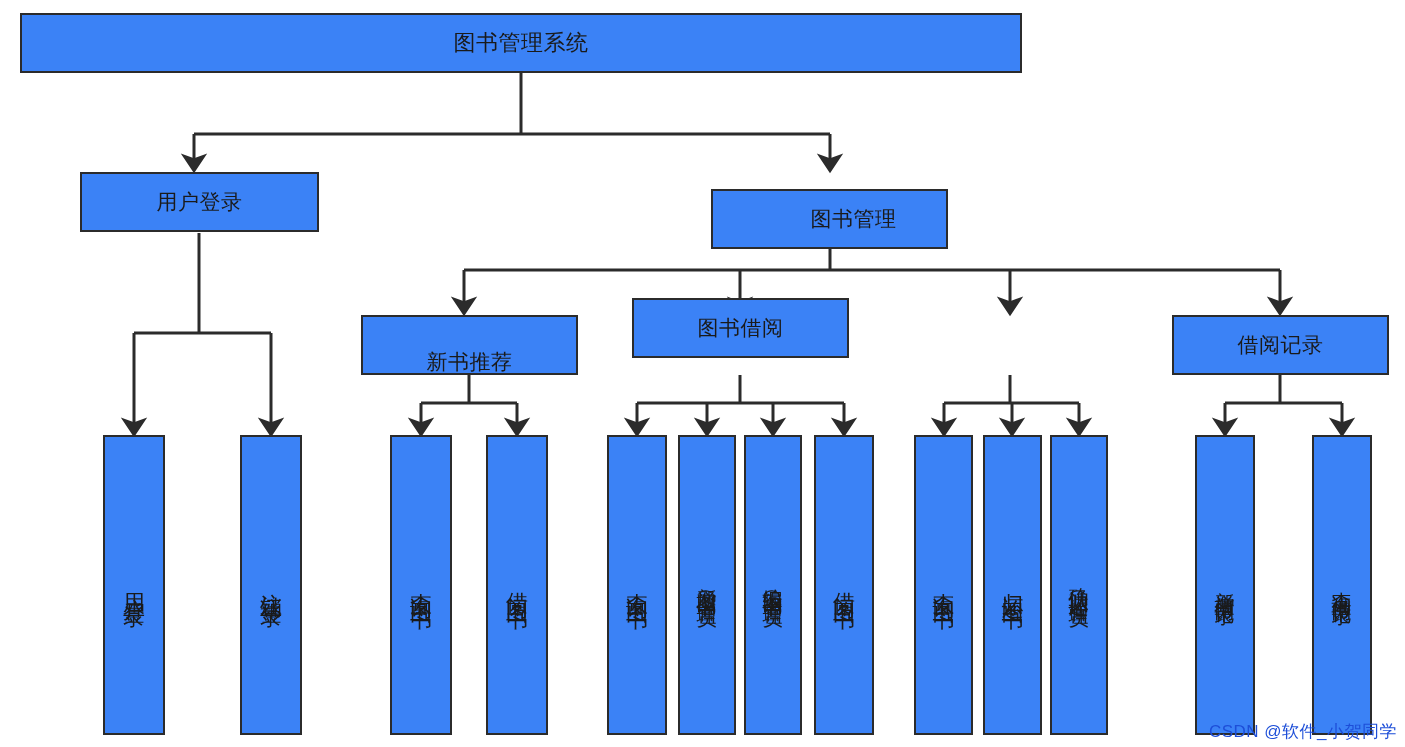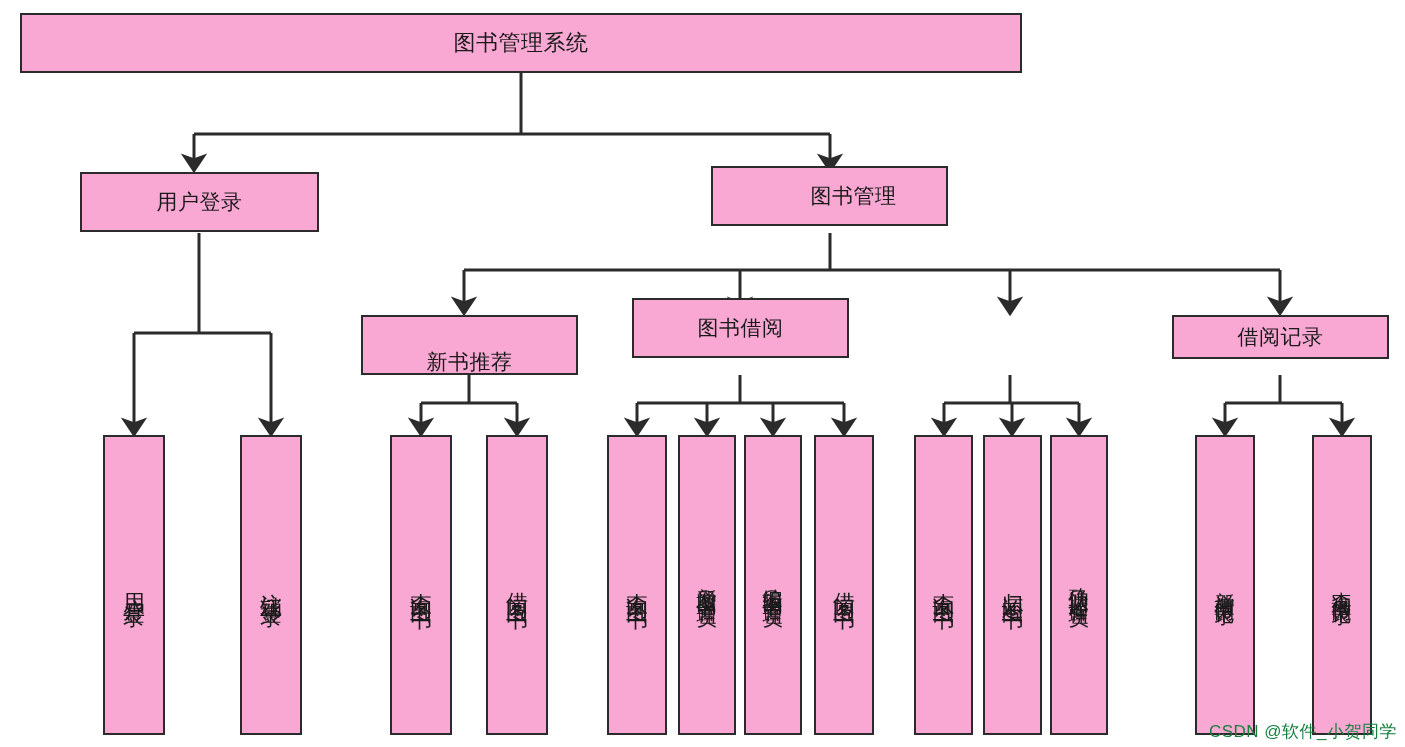--- a/index.html
+++ b/index.html
@@ -22,21 +22,21 @@
     position: absolute;
     left: 0;
     top: 0;
     width: 1405px;
     height: 747px;
     pointer-events: none;
   }
   .node {
     position: absolute;
     box-sizing: border-box;
-    background: #f9a8d4;
+    background: #3b82f6;
     border: 2.5px solid #2b2b2b;
     display: flex;
     align-items: center;
     justify-content: center;
     color: #1a1a1a;
     z-index: 2;
   }
   .node-label {
     display: block;
     text-align: center;
@@ -64,21 +64,21 @@
   }
   .node.vertical.narrow .node-label {
     font-size: 20px;
     letter-spacing: 3px;
   }
   #watermark {
     position: absolute;
     right: 8px;
     bottom: 4px;
     font-size: 17px;
-    color: #15803d;
+    color: #1d4ed8;
     letter-spacing: 0.5px;
     z-index: 5;
     white-space: nowrap;
   }
 </style>
 </head>
 <body>
 
 <div id="diagram-root">
 
@@ -133,34 +133,34 @@
   </svg>
 
   <div class="node horizontal root" style="left:20px; top:13px; width:1002px; height:60px;">
     <span class="node-label">图书管理系统</span>
   </div>
 
   <div class="node horizontal" style="left:80px; top:172px; width:239px; height:60px;">
     <span class="node-label">用户登录</span>
   </div>
 
-  <div class="node horizontal" style="left:711px; top:166px; width:237px; height:60px;padding-left:48px;">
+  <div class="node horizontal" style="left:711px; top:189px; width:237px; height:60px;padding-left:48px;">
     <span class="node-label">图书管理</span>
   </div>
 
   <div class="node horizontal" style="left:361px; top:315px; width:217px; height:60px;align-items:flex-end;">
     <span class="node-label">新书推荐</span>
   </div>
 
   <div class="node horizontal" style="left:632px; top:298px; width:217px; height:60px;">
     <span class="node-label">图书借阅</span>
   </div>
 
 
-  <div class="node horizontal" style="left:1172px; top:315px; width:217px; height:44px;">
+  <div class="node horizontal" style="left:1172px; top:315px; width:217px; height:60px;">
     <span class="node-label">借阅记录</span>
   </div>
 
   <div class="node vertical" style="left:103px; top:435px; width:62px; height:300px;">
     <span class="node-label">用户登录</span>
   </div>
 
   <div class="node vertical" style="left:240px; top:435px; width:62px; height:300px;">
     <span class="node-label">注销登录</span>
   </div>

